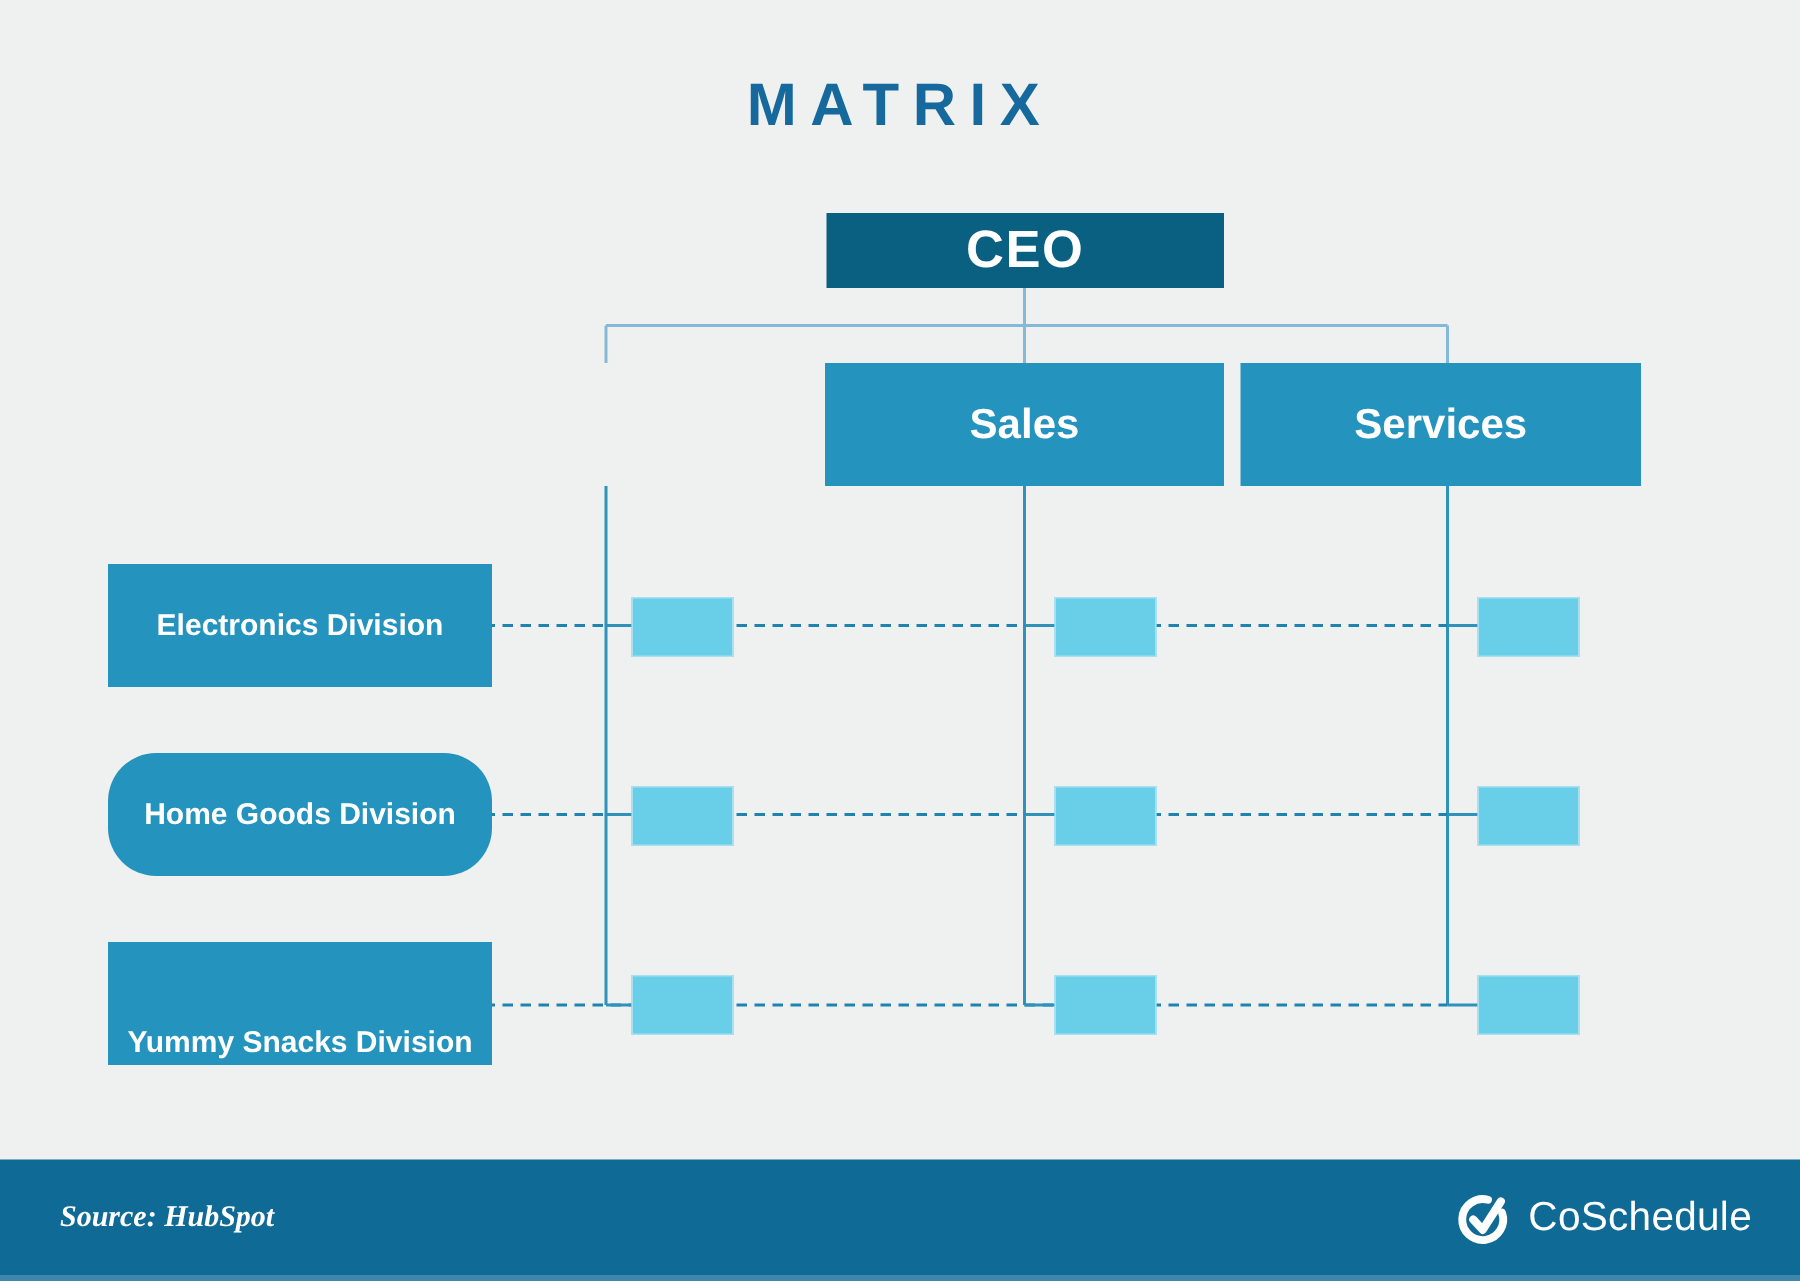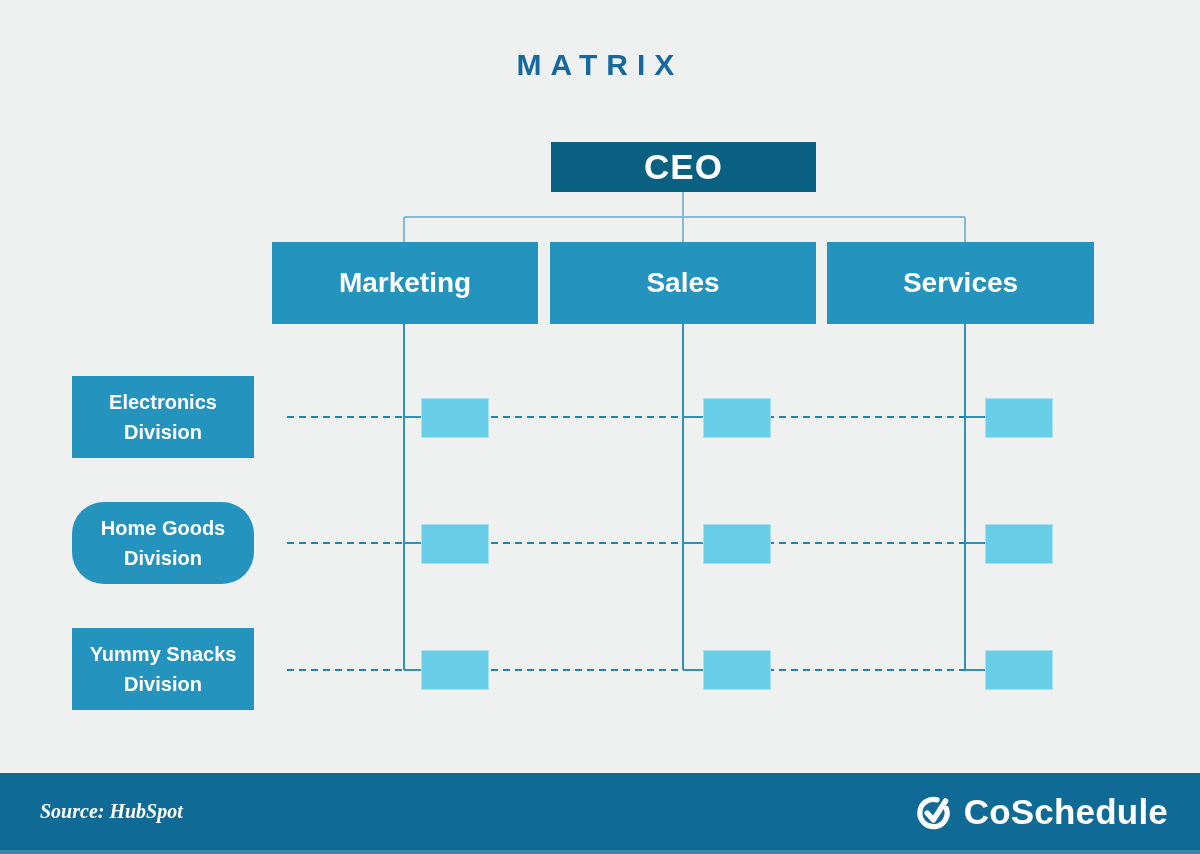--- a/index.html
+++ b/index.html
@@ -7,21 +7,21 @@
     position:relative;
     width:1200px;height:854px;
     background:#eff1f0;
     overflow:hidden;
     font-family:"Liberation Sans", sans-serif;
     margin:0 auto;
   }
   .title{
     position:absolute;top:48px;left:0;width:1200px;
     text-align:center;
-    font-size:30px;font-weight:700;
+    font-size:40px;font-weight:700;
     letter-spacing:9px;
     color:#16699c;
   }
   svg.lines{position:absolute;top:0;left:0;z-index:1;}
   .box{
     position:absolute;z-index:2;
     display:flex;align-items:center;justify-content:center;
     color:#ffffff;font-weight:700;text-align:center;
   }
   .ceo{
@@ -31,28 +31,28 @@
   }
   .dept{
     top:242px;height:82px;
     background:#2493bd;
     font-size:28px;
   }
   .dept.marketing{left:272px;width:266px;}
   .dept.sales{left:550px;width:266px;}
   .dept.services{left:827px;width:267px;}
   .division{
-    left:72px;width:182px;height:82px;
+    left:72px;width:256px;height:82px;
     background:#2493bd;
     font-size:20px;line-height:30px;
     padding:0 10px;box-sizing:border-box;
   }
   .division.d1{top:376px;}
   .division.d2{top:502px;border-radius:32px;}
-  .division.d3{top:628px;}
+  .division.d3{top:628px;align-items:flex-end;}
   .cell{
     position:absolute;z-index:3;
     width:68px;height:40px;
     background:#69cfe8;
     border:1px solid #a9e0f0;
     box-sizing:border-box;
   }
   .cell.c1{left:421px;}
   .cell.c2{left:703px;}
   .cell.c3{left:985px;}
@@ -74,21 +74,21 @@
   }
   .source{
     font-family:"Liberation Serif", serif;
     font-style:italic;font-weight:600;
     font-size:20px;color:#ffffff;
   }
   .brand{
     display:flex;align-items:center;gap:9px;
   }
   .brand .wordmark{
-    color:#ffffff;font-size:35px;font-weight:700;
+    color:#ffffff;font-size:27px;font-weight:400;
     letter-spacing:0.2px;
   }
 </style>
 </head>
 <body>
 
 <div class="canvas">
 
   <div class="title">MATRIX</div>
 
@@ -119,23 +119,20 @@
       <path d="M404 670 H425"></path>
         <path d="M683 670 H707"></path>
         <path d="M965 670 H989"></path>
     </g>
   </svg>
 
   <div class="box ceo">
     <span>CEO</span>
   </div>
 
-  <div class="box dept marketing">
-    <span>Marketing</span>
-  </div>
   <div class="box dept services">
     <span>Services</span>
   </div>
   <div class="box dept sales">
     <span>Sales</span>
   </div>
 
   <div class="box division d1">
     <span>Electronics Division</span>
   </div>

